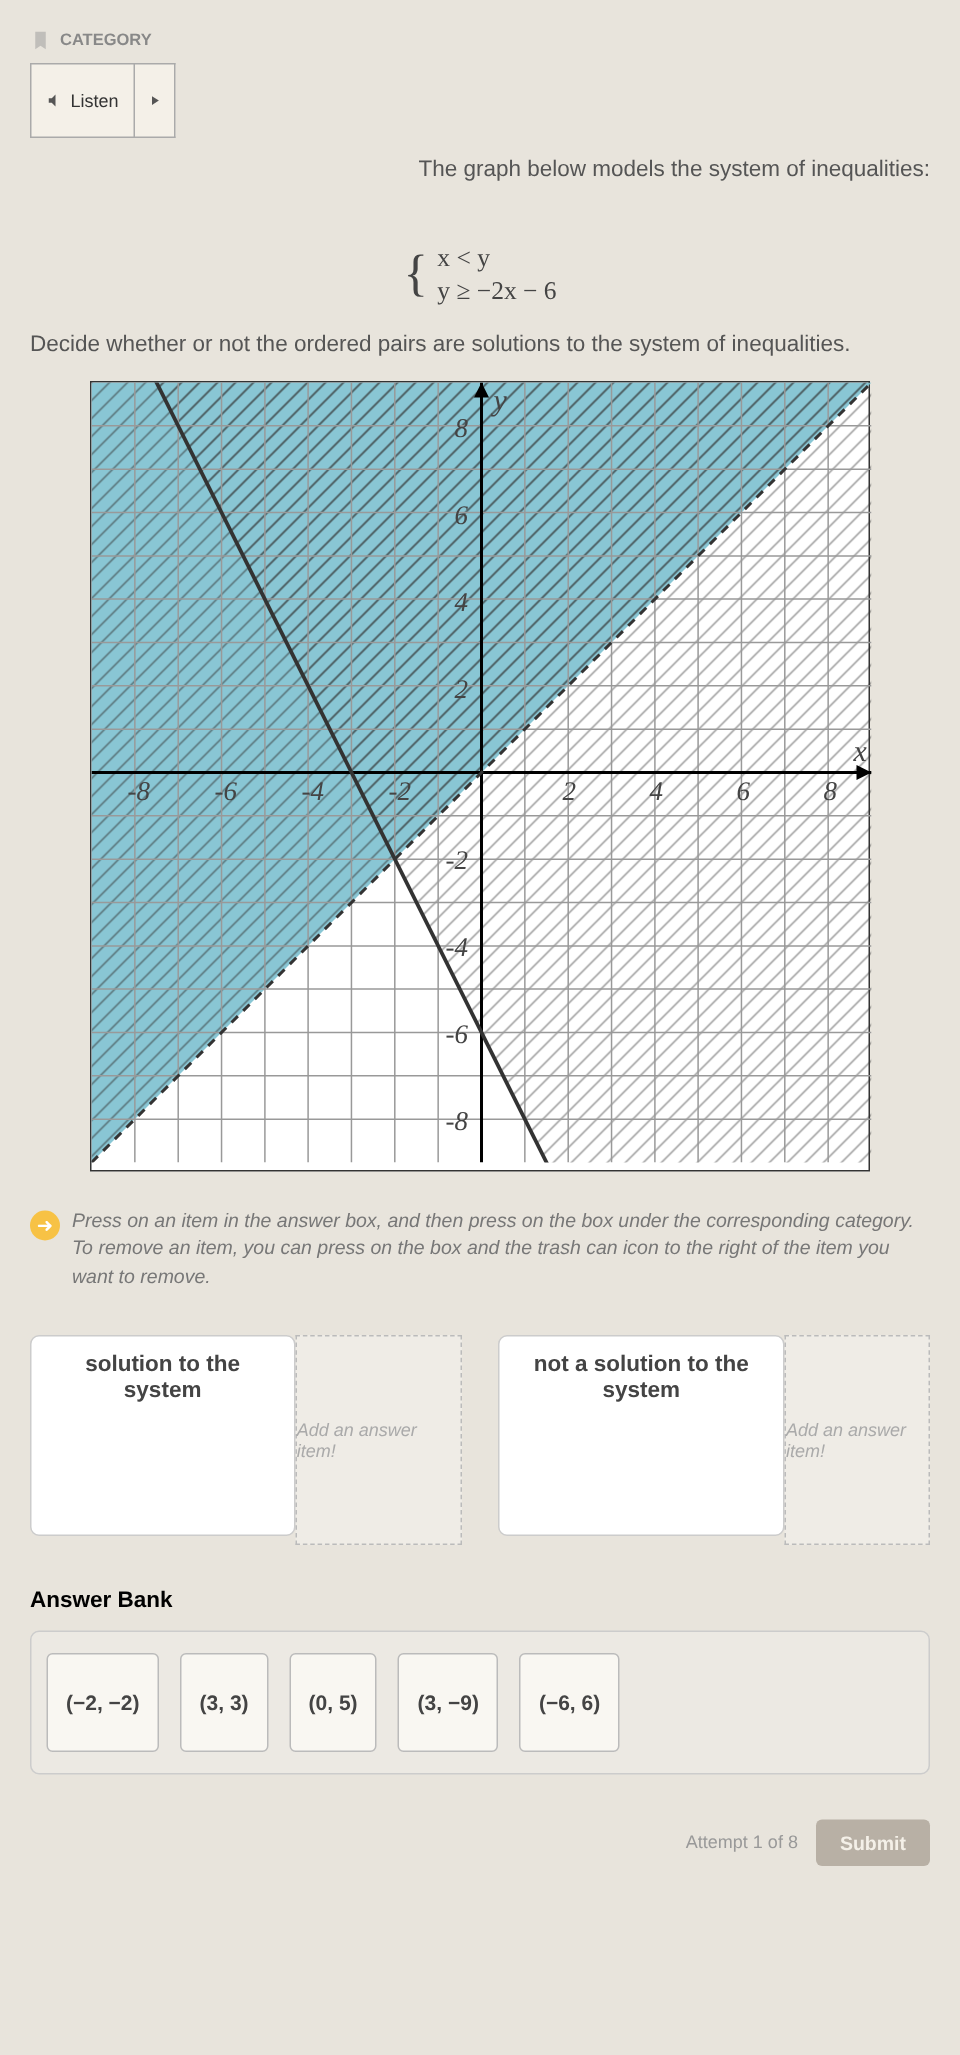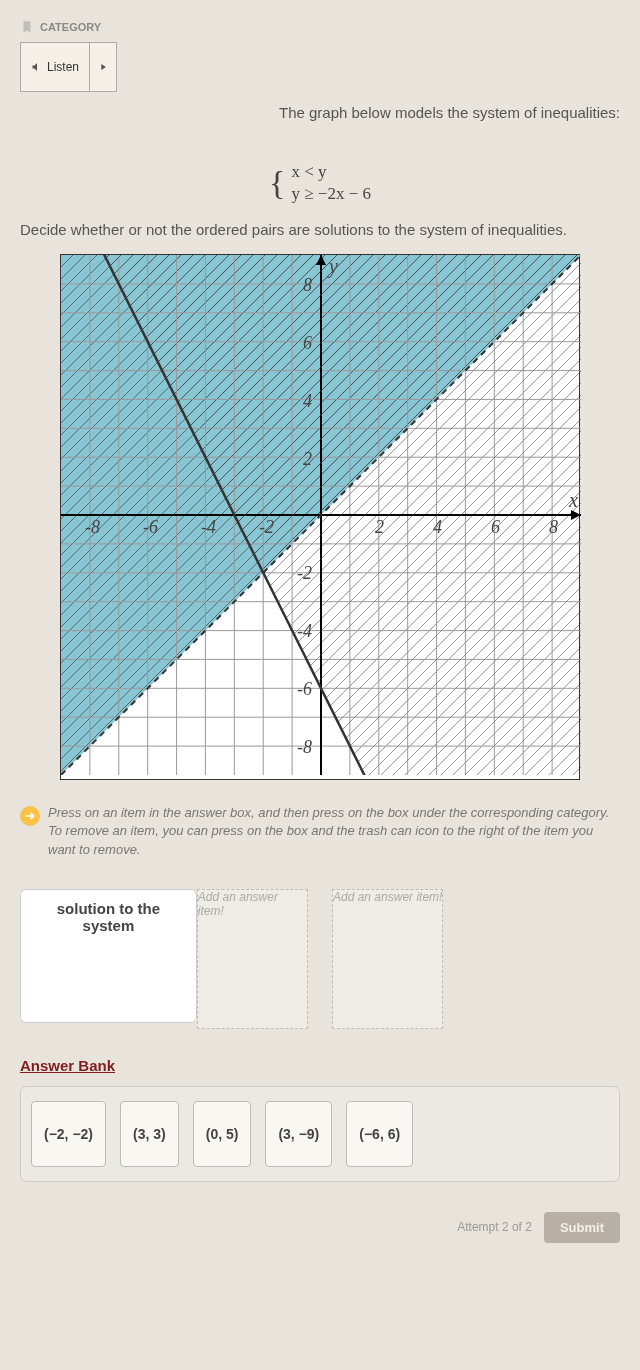--- a/index.html
+++ b/index.html
@@ -19,22 +19,22 @@
   .eqs { text-align:center; font-family: 'Times New Roman', serif; font-size:17px; color:#444; margin-bottom:14px;margin-top:40px;}
   .eqs .brace { display:inline-block; font-size:34px; vertical-align:middle; margin-right:2px;}
   .eqs .stack { display:inline-block; vertical-align:middle; text-align:left; line-height:1.3;}
   .decide { font-size:15px; color:#555; margin-bottom:14px; line-height:1.4;}
   .graph-wrap { width:520px; margin:0 auto 24px auto; background:#fff; border:1px solid #333;}
   .hint-row { display:flex; gap:8px; font-size:13px; color:#777; font-style:italic; margin:20px 0 30px 0; line-height:1.4;}
   .hint-arrow { width:20px; height:20px; flex:0 0 20px; border-radius:50%; background:#f7c245; color:#fff; display:flex; align-items:center; justify-content:center; font-style:normal; font-size:13px; margin-top:2px;}
   .boxes { display:flex; gap:24px; margin-bottom:28px;}
   .box-col { flex:1; display:flex; flex-direction:row;}
   .box-header { background:#fff; border:1px solid #ccc; border-radius:6px; padding:10px 8px; text-align:center; font-size:15px; font-weight:bold; color:#444; margin-bottom:6px;}
-  .box-drop { border:1px dashed #bbb; min-height:140px; display:flex; justify-content:center; color:#aaa; font-size:12px; font-style:italic; background:rgba(255,255,255,0.3);}
-  .bank-title { font-size:15px; font-weight:bold; color:#7f1d1d; margin-bottom:12px;text-decoration:underline;}
+  .box-drop { border:1px dashed #bbb; min-height:140px; display:flex; align-items:center; justify-content:center; color:#aaa; font-size:12px; font-style:italic; background:rgba(255,255,255,0.3);}
+  .bank-title { font-size:15px; font-weight:bold; color:#000000; margin-bottom:12px;}
   .bank-box { border:1px solid #ccc; border-radius:6px; padding:14px 10px; display:flex; gap:14px; flex-wrap:wrap; background:rgba(255,255,255,0.2);}
   .bank-item { border:1px solid #bbb; border-radius:4px; padding:24px 12px; background:#f9f7f2; font-size:14px; font-weight:bold; color:#444; cursor:pointer;}
   .footer { display:flex; justify-content:flex-end; gap:12px; margin-top:30px; align-items:center;}
   .attempt { font-size:12px; color:#999;}
   .submit { background:#b8b0a5; color:#f4f0e8; padding:8px 16px; border-radius:4px; font-size:13px; font-weight:bold; cursor:pointer;}
 </style>
 </head>
 <body>
 
 <div class="cat-row">
@@ -167,33 +167,34 @@
 </div>
 
 <div class="boxes">
   <div class="box-col">
     <div class="box-header">solution to the system</div>
     <div class="box-drop">
       <span>Add an answer item!</span>
     </div>
   </div>
   <div class="box-col">
+    <div class="box-header">not a solution to the system</div>
     <div class="box-drop">
       <span>Add an answer item!</span>
     </div>
   </div>
 </div>
 
 <div class="bank-title">Answer Bank</div>
 <div class="bank-box">
   <div class="bank-item">(−2, −2)</div>
   <div class="bank-item">(3, 3)</div>
   <div class="bank-item">(0, 5)</div>
   <div class="bank-item">(3, −9)</div>
   <div class="bank-item">(−6, 6)</div>
 </div>
 
 <div class="footer">
-  <span class="attempt">Attempt 2 of 2</span>
+  <span class="attempt">Attempt 1 of 8</span>
   <div class="submit">
     <span>Submit</span>
   </div>
 </div>
 
 </body></html>

